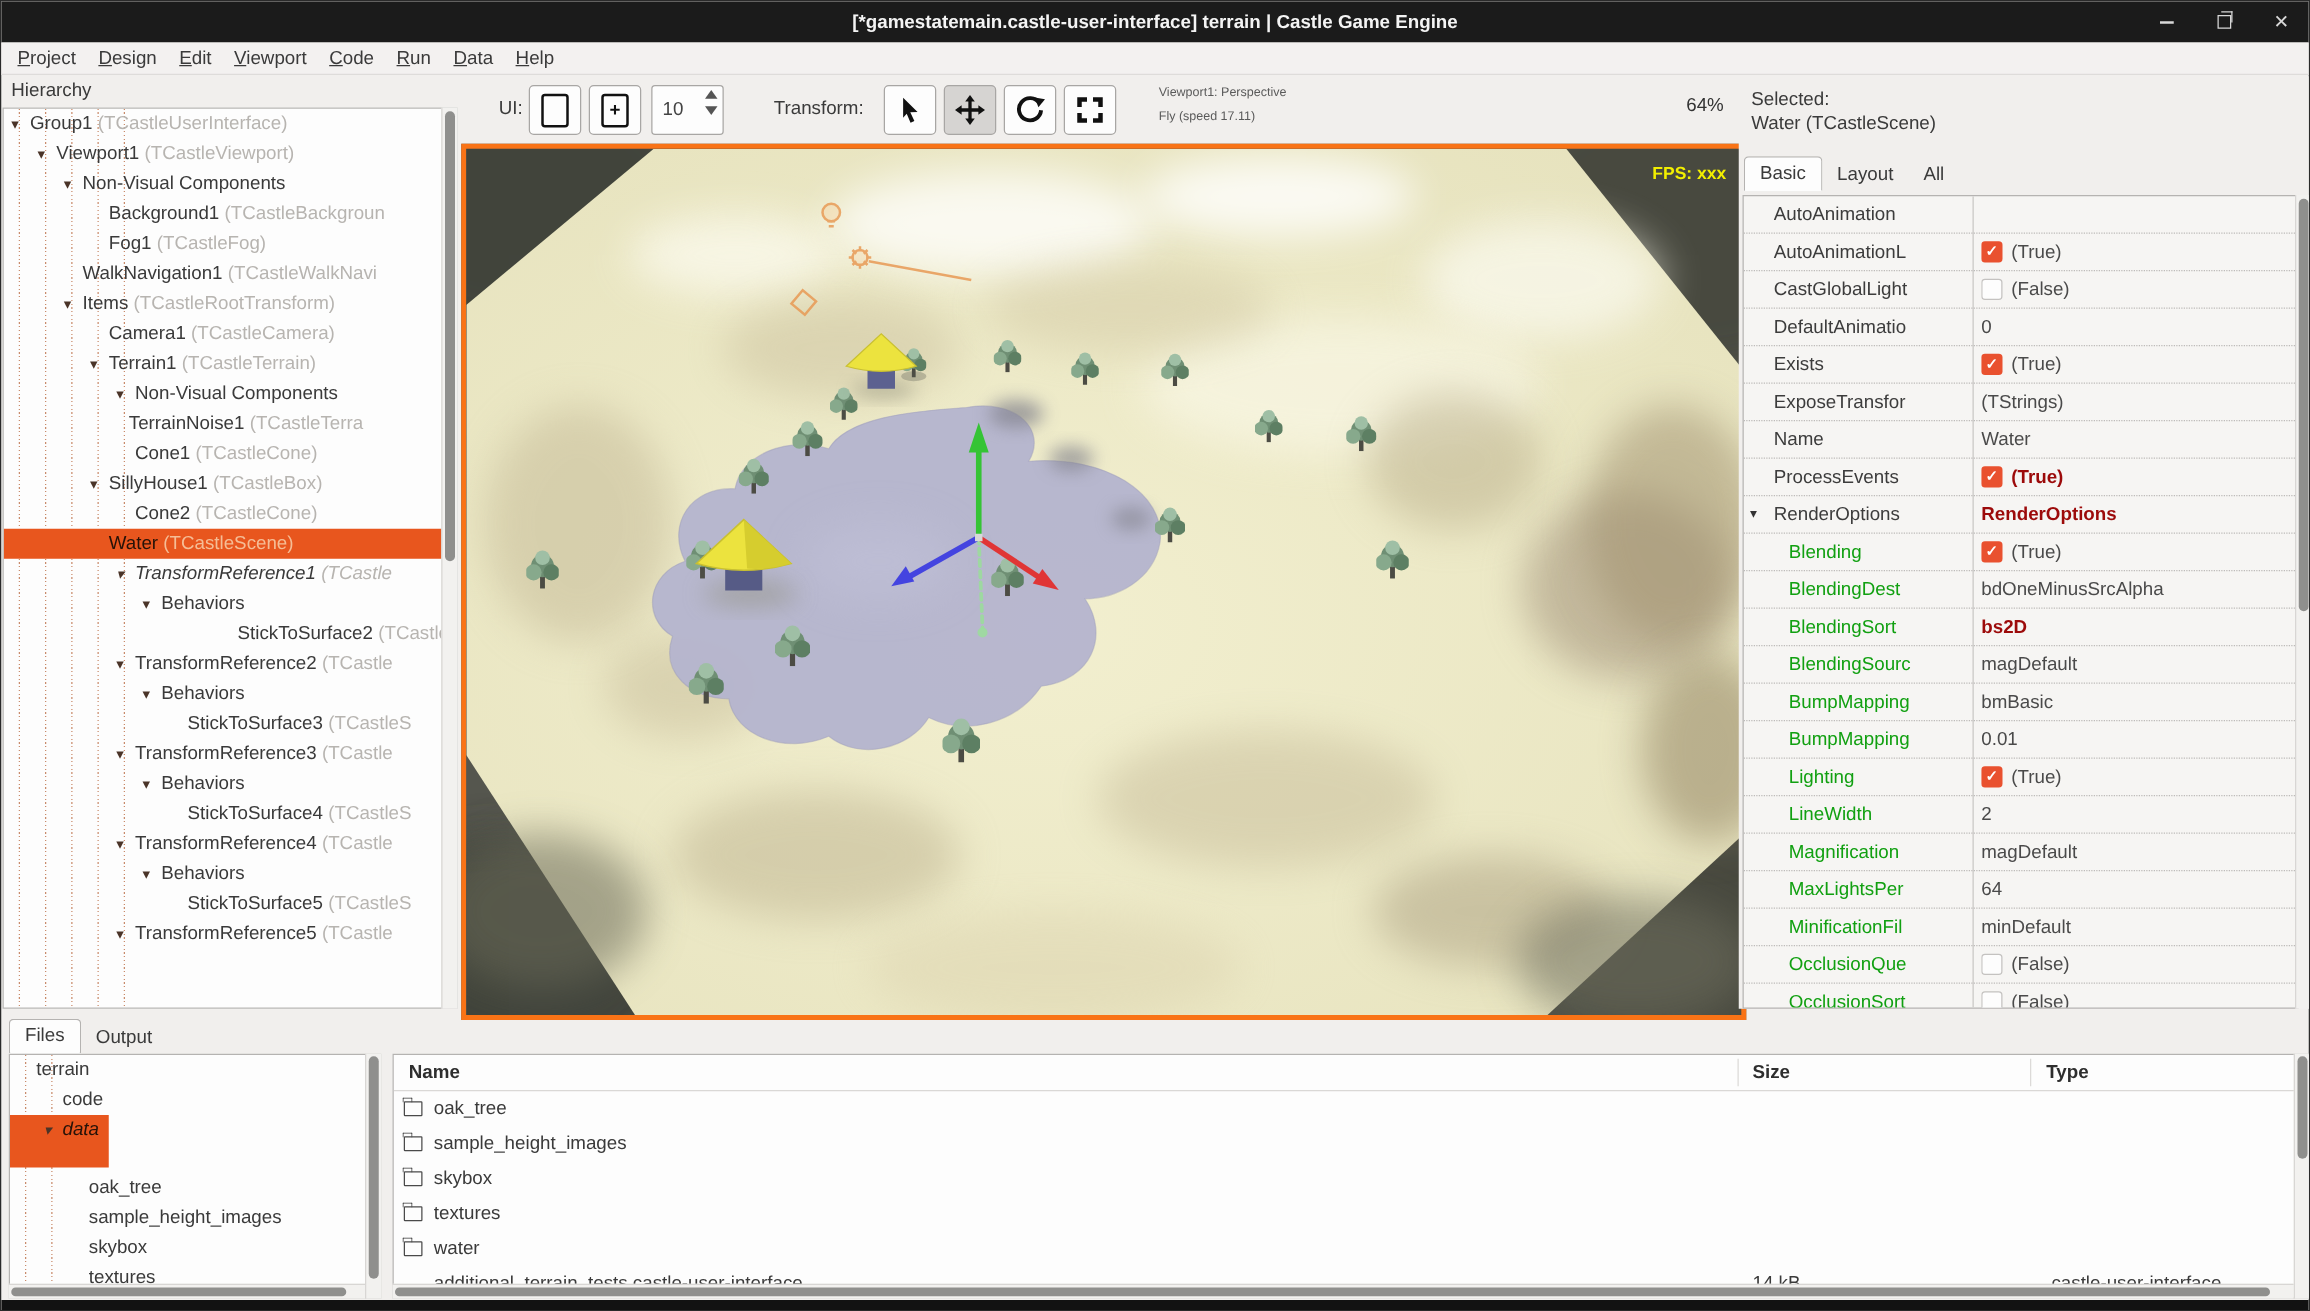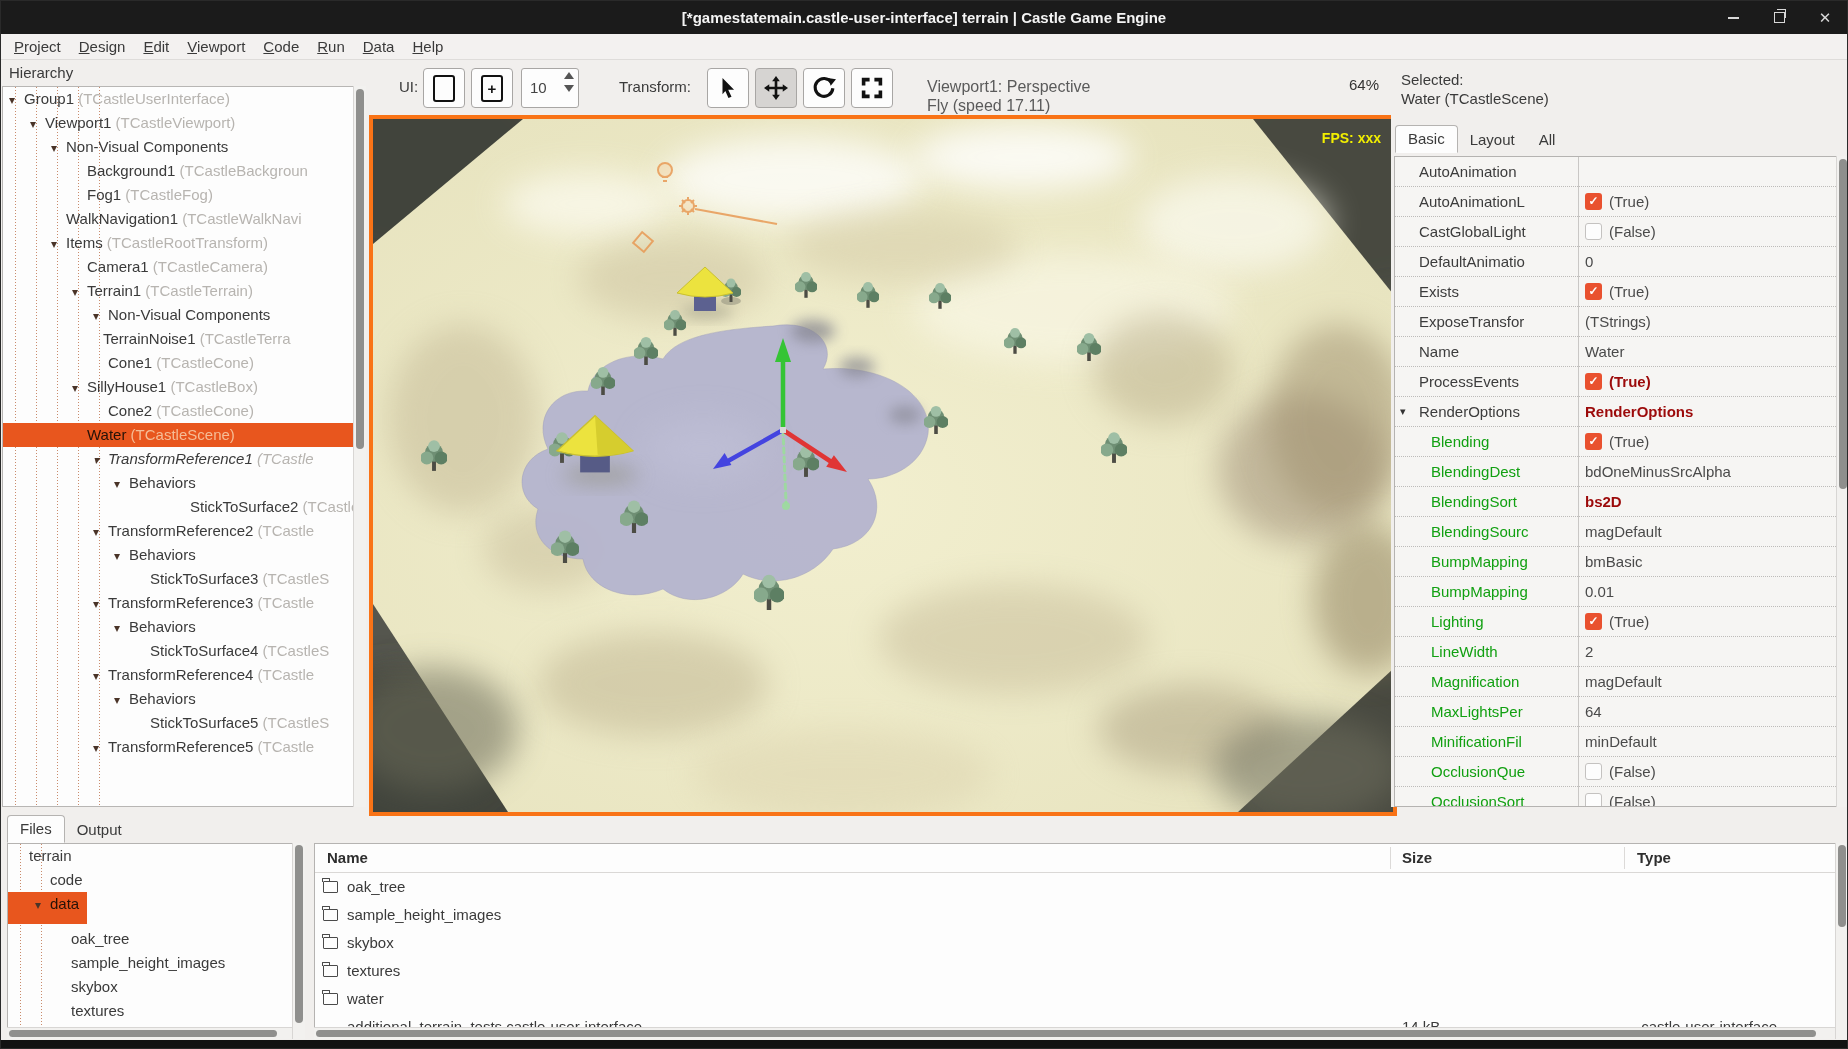--- a/index.html
+++ b/index.html
@@ -60,21 +60,21 @@
   .ic-rect{width:18px;height:23px;border:2.5px solid #111;border-radius:3px;}
   .ic-rect-plus{width:18px;height:23px;border:2.5px solid #111;border-radius:3px;display:flex;
                 align-items:center;justify-content:center;font-weight:bold;font-size:15px;color:#111;}
   .spinbox{position:absolute;top:7px;width:58px;height:40px;background:#fdfdfd;border:1px solid #a8a6a4;
            border-radius:3px;box-sizing:border-box;}
   .spin-val{position:absolute;left:8px;top:0;line-height:38px;color:#444;}
   .spin-arrows{position:absolute;right:4px;top:3px;display:flex;flex-direction:column;gap:6px;}
   .spin-up,.spin-dn{width:0;height:0;border-left:5px solid transparent;border-right:5px solid transparent;}
   .spin-up{border-bottom:7px solid #555;}
   .spin-dn{border-top:7px solid #555;}
-  .vp-info{position:absolute;top:16px;font-size:16px;color:#5a5a5a;line-height:19px;}
+  .vp-info{position:absolute;top:4px;font-size:10px;color:#5a5a5a;line-height:19px;}
   .zoom-pct{position:absolute;top:15px;right:12px;color:#333;}
 
   
   .viewport{position:absolute;left:368px;top:114px;width:1020px;height:693px;border:4px solid #f97316;
             box-sizing:content-box;overflow:hidden;background:#55564e;text-align:right;}
   .viewport svg{display:block;}
 
   
   .insp-panel{position:absolute;left:1390px;top:60px;width:458px;height:746px;background:#f1efed;}
   .sel-label{position:absolute;left:10px;top:10px;}
@@ -100,21 +100,21 @@
   .cb.unchecked{background:#fdfdfd;border:1px solid #c4c2c0;}
 
   
   .files-tabs{left:6px;top:812px;height:30px;}
   .ftree-panel{position:absolute;left:6px;top:842px;width:298px;height:196px;background:#fdfdfd;
                border:1px solid #b5b3b1;box-sizing:border-box;overflow:hidden;
                background-image:
                  repeating-linear-gradient(to bottom,#c98b6b 0 1px,transparent 1px 3px),
                  repeating-linear-gradient(to bottom,#c98b6b 0 1px,transparent 1px 3px);
                background-size:1px 100%,1px 100%;background-position:12px 0,33px 0;background-repeat:no-repeat;}
-  .ftree-panel .tree-row.selected{display:inline-block;min-width:0;padding-right:8px;height:32px;}
+  .ftree-panel .tree-row.selected{display:inline-block;min-width:0;padding-right:8px;height:42px;font-style:italic;}
   .flist-panel{position:absolute;left:313px;top:842px;width:1534px;height:196px;background:#fdfdfd;
                border:1px solid #b5b3b1;box-sizing:border-box;overflow:hidden;}
   .flist-header{position:relative;height:28px;border-bottom:1px solid #dad8d6;font-weight:bold;color:#2e2e2e;}
   .fh-name{position:absolute;left:12px;line-height:27px;}
   .fh-size{position:absolute;left:1087px;line-height:27px;}
   .fh-type{position:absolute;left:1322px;line-height:27px;}
   .fh-sep1,.fh-sep2{position:absolute;top:3px;bottom:3px;width:1px;background:#dcdad8;}
   .fh-sep1{left:1075px;} .fh-sep2{left:1309px;}
   .f-row{position:relative;height:28px;}
   .f-icon{position:absolute;left:8px;top:8px;width:15px;height:12px;border:1.6px solid #4a4a4a;

